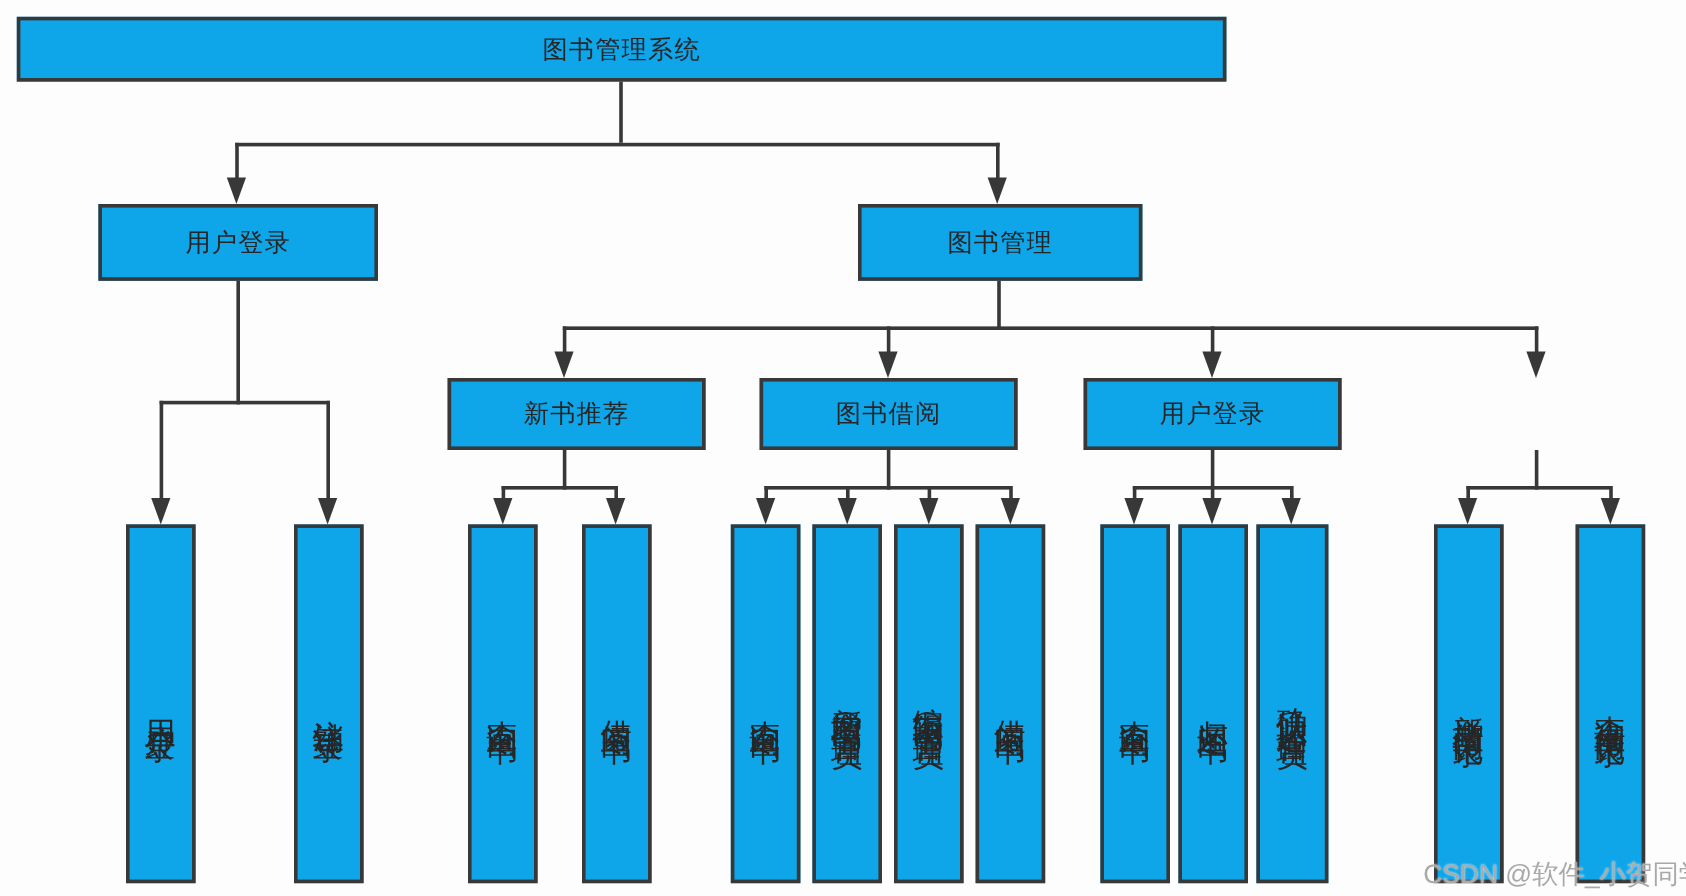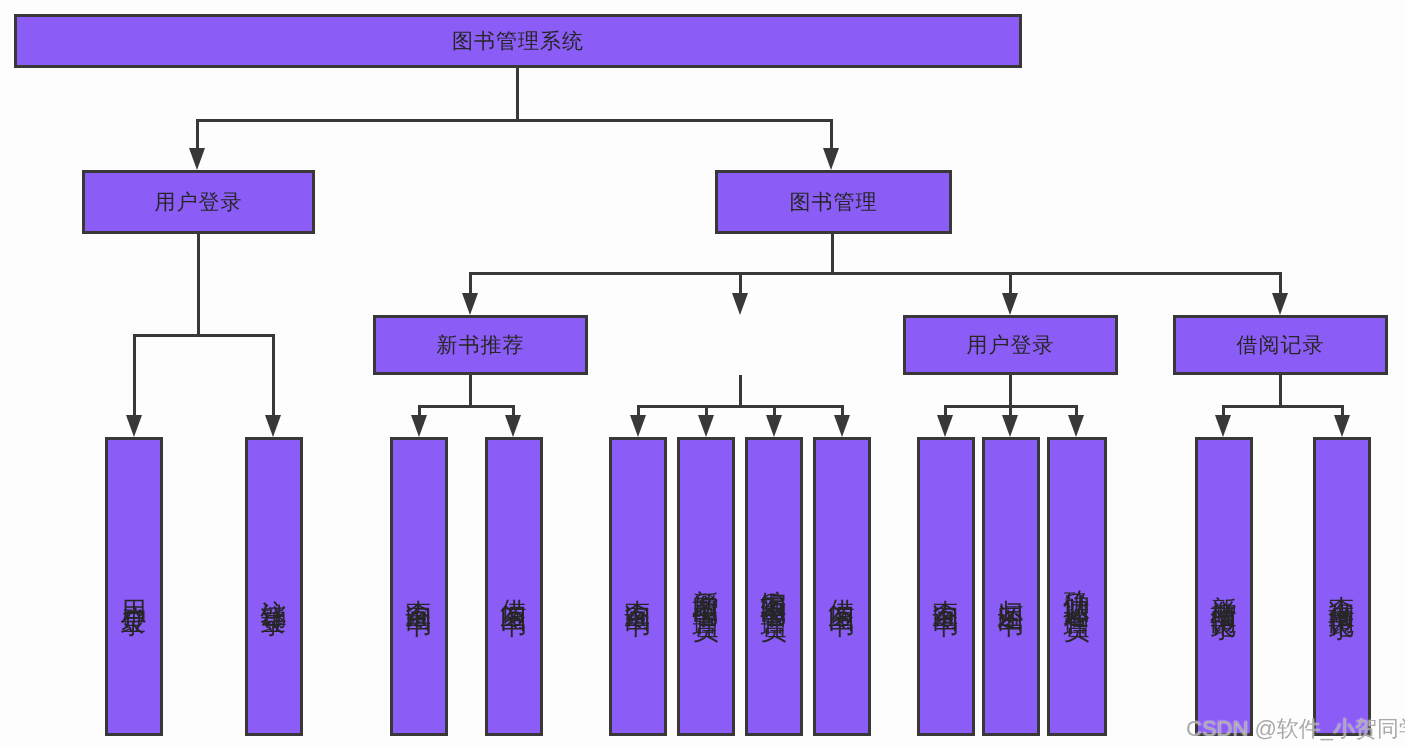--- a/index.html
+++ b/index.html
@@ -12,21 +12,21 @@
     position: relative;
     width: 1405px;
     height: 747px;
     background: #fdfdfd;
     overflow: hidden;
   }
   .box {
     position: absolute;
     box-sizing: border-box;
     border: 3px solid #383838;
-    background: #8b5cf6;
+    background: #0ea5e9;
     display: flex;
     align-items: center;
     justify-content: center;
     color: #262626;
   }
   .node-label {
     font-size: 21px;
     letter-spacing: 1px;
     white-space: nowrap;
   }
@@ -104,25 +104,25 @@
   <div class="vline" style="left:739px; top:272px; height:24px;"></div>
   <div class="arrow" style="left:732px; top:293px;"></div>
   <div class="vline" style="left:1009px; top:272px; height:24px;"></div>
   <div class="arrow" style="left:1002px; top:293px;"></div>
   <div class="vline" style="left:1279px; top:272px; height:24px;"></div>
   <div class="arrow" style="left:1272px; top:293px;"></div>
 
   <div class="box" style="left:363px; top:315px; width:215px; height:60px;margin-left:10px;">
     <span class="node-label">新书推荐</span>
   </div>
+  <div class="box" style="left:633px; top:315px; width:215px; height:60px;">
+    <span class="node-label">图书借阅</span>
+  </div>
   <div class="box" style="left:903px; top:315px; width:215px; height:60px;">
     <span class="node-label">用户登录</span>
-  </div>
-  <div class="box" style="left:1173px; top:315px; width:215px; height:60px;">
-    <span class="node-label">借阅记录</span>
   </div>
 
   <div class="vline" style="left:469px; top:375px; height:33px;"></div>
   <div class="hline" style="left:418px; top:405px; width:97px;"></div>
   <div class="vline" style="left:418px; top:405px; height:13px;"></div>
   <div class="arrow" style="left:411px; top:415px;"></div>
   <div class="vline" style="left:512px; top:405px; height:13px;"></div>
   <div class="arrow" style="left:505px; top:415px;"></div>
 
   <div class="vline" style="left:739px; top:375px; height:33px;"></div>

